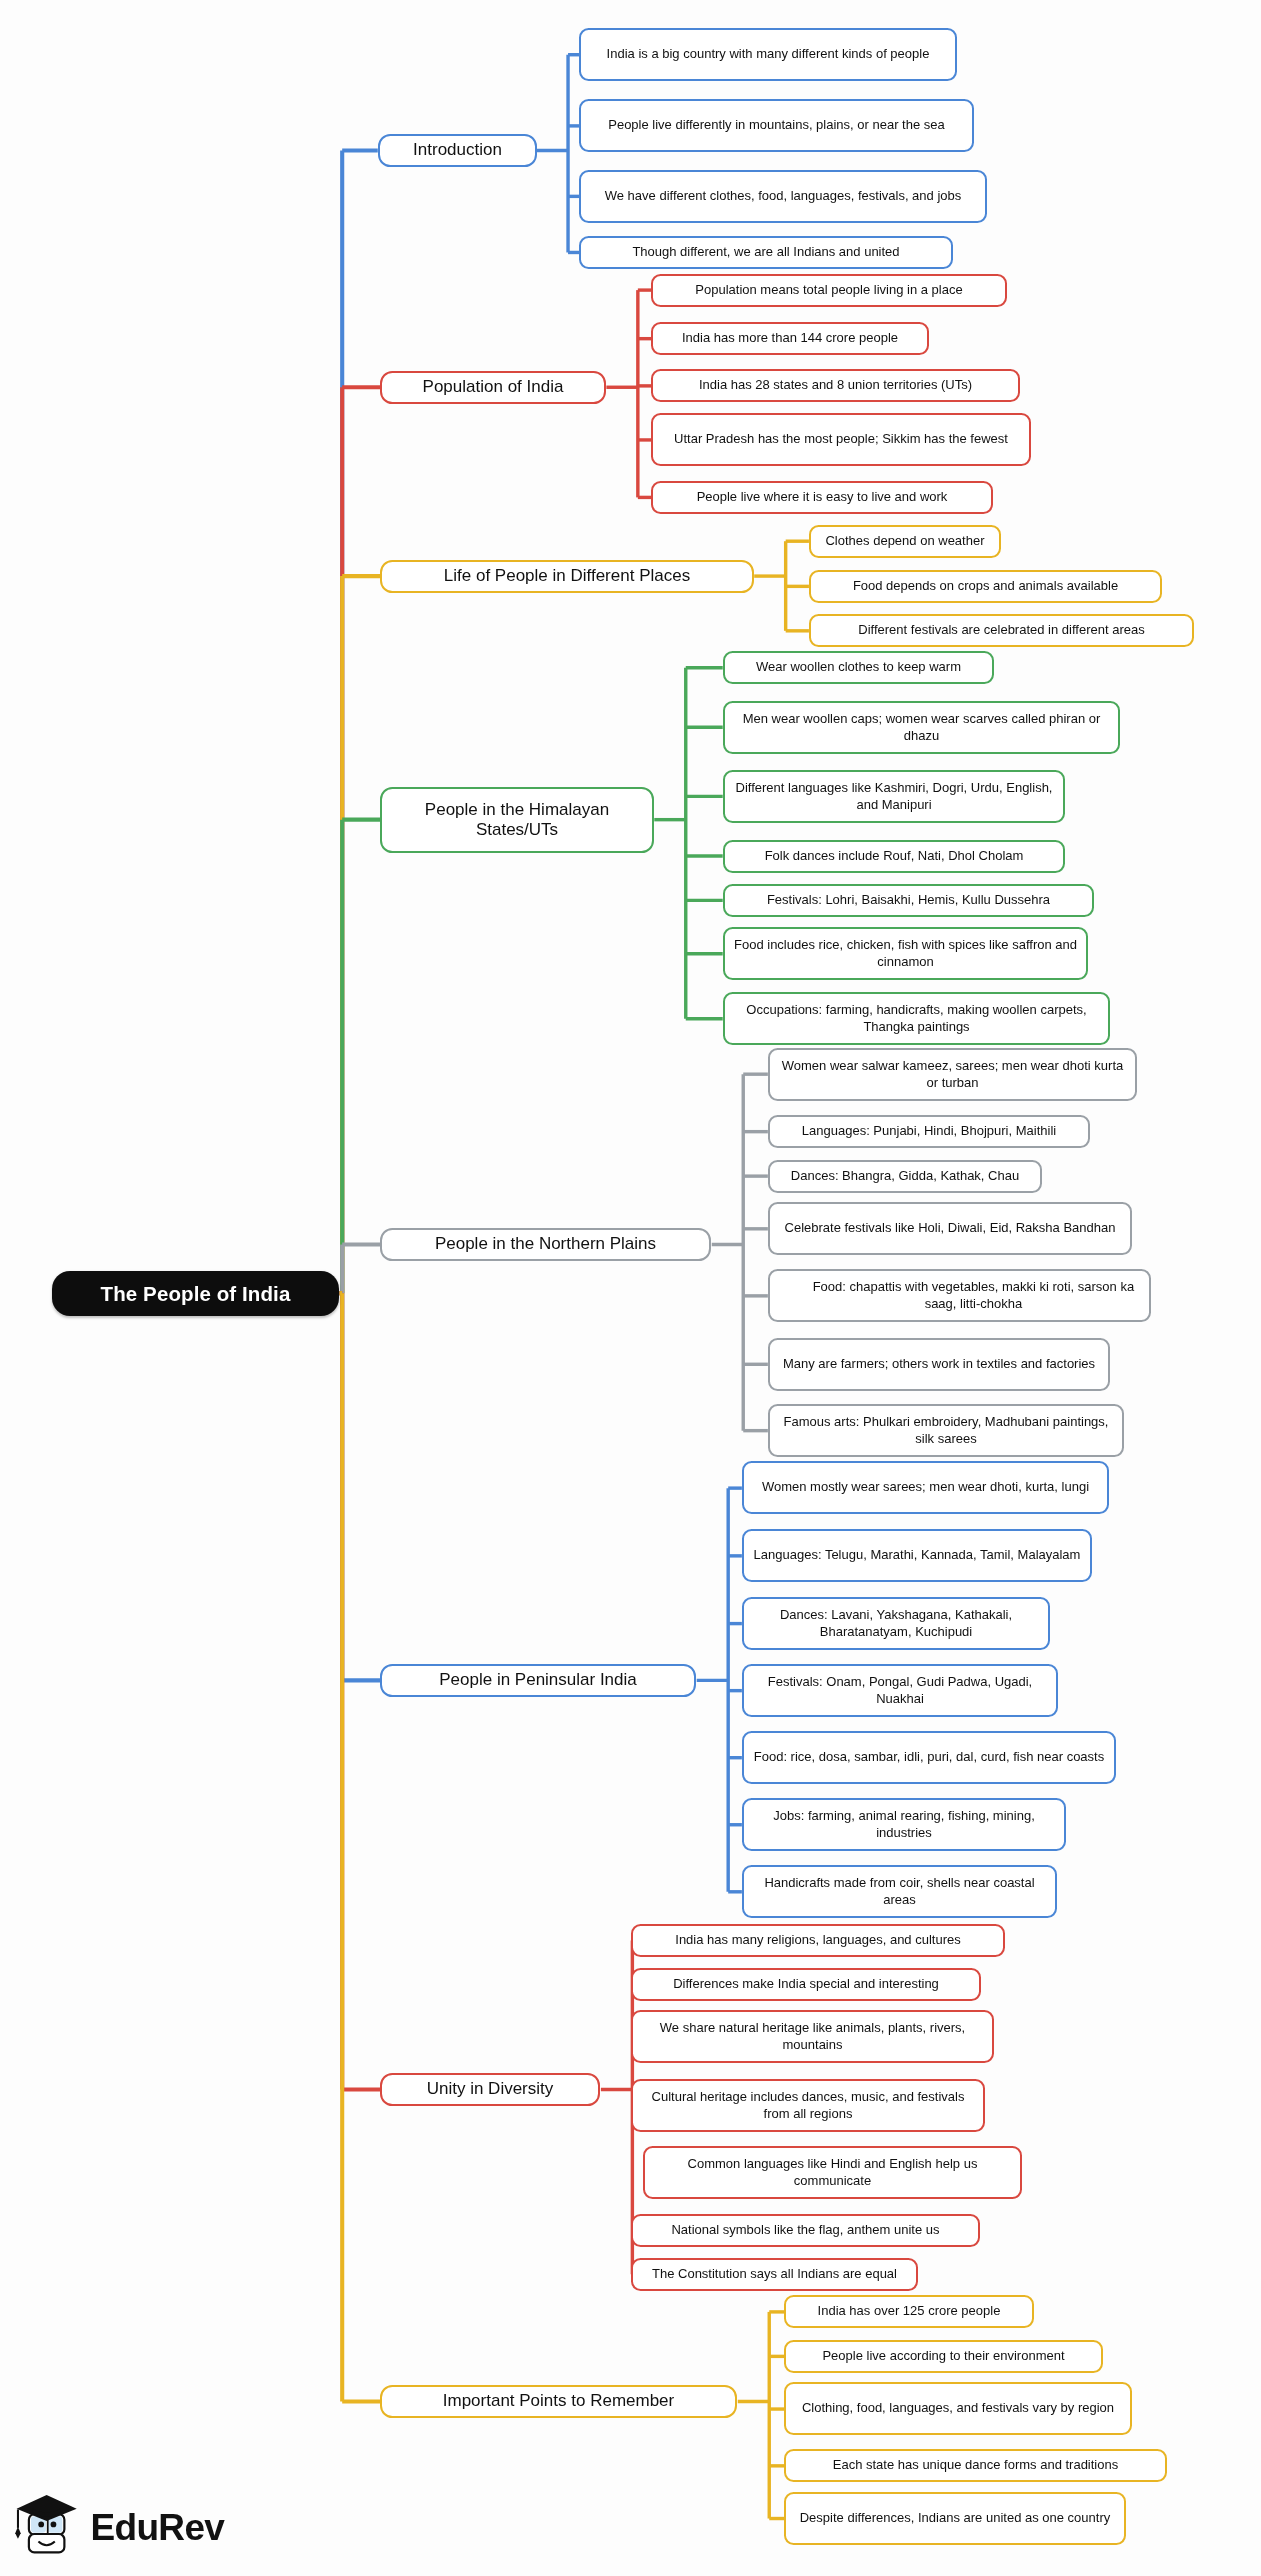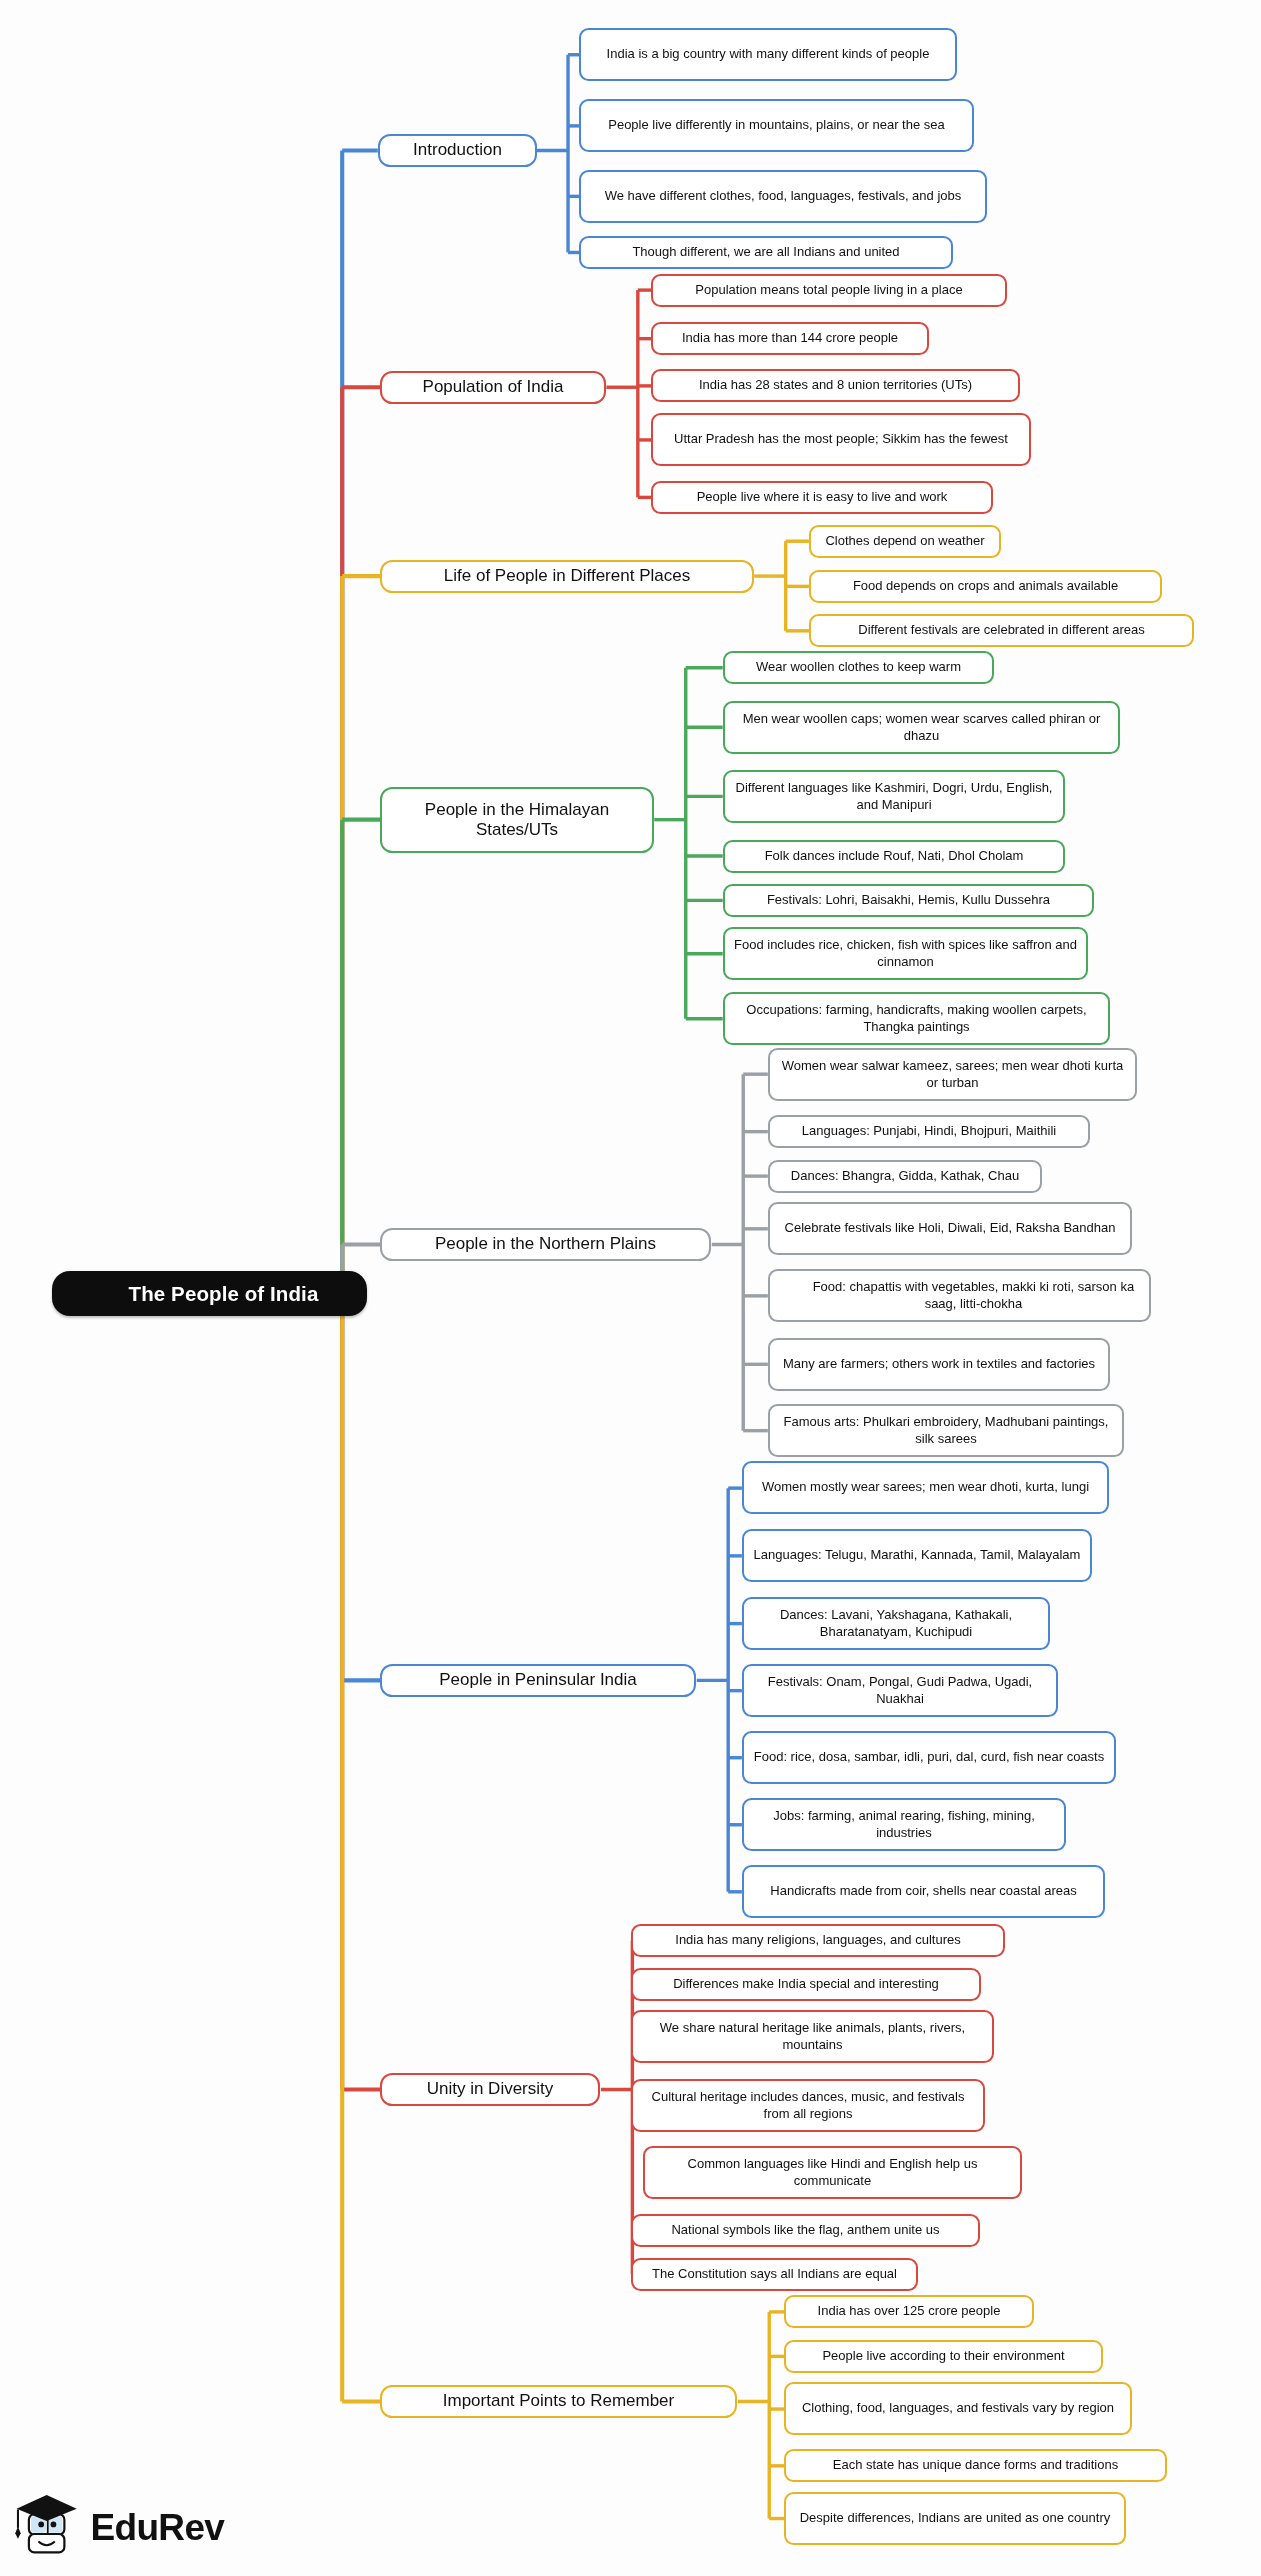--- a/index.html
+++ b/index.html
@@ -16,21 +16,20 @@
     background:#fff;border-style:solid;border-width:2.7px;border-radius:9.6px;
     display:flex;align-items:center;justify-content:center;text-align:center;
     color:#111;line-height:1.24;padding:2.7px 8.2px;
   }
   
   #root-node{
     position:absolute;background:#0d0d0d;color:#fff;border-radius:18px;
     display:flex;align-items:center;justify-content:center;
     font-weight:bold;font-size:20.5px;letter-spacing:0.1px;
     box-shadow:0 1.4px 2.7px rgba(0,0,0,.25);
-    padding-left:28px;
   }
   
   .branch{
     position:absolute;box-sizing:border-box;background:#fff;
     border-style:solid;border-width:2.7px;border-radius:12.3px;
     display:flex;align-items:center;justify-content:center;text-align:center;
     font-size:17px;color:#111;line-height:1.2;padding:1.4px 9.6px;
   }
   
   .leaf{font-size:13px;}
@@ -244,21 +243,21 @@
       </div>
       <div class="node leaf" style="border-color: rgb(74, 134, 214); left: 742px; top: 1664px; width: 316px; height: 53px;">
         <span>Festivals: Onam, Pongal, Gudi Padwa, Ugadi, Nuakhai</span>
       </div>
       <div class="node leaf" style="border-color: rgb(74, 134, 214); left: 742px; top: 1731px; width: 374px; height: 53px;">
         <span>Food: rice, dosa, sambar, idli, puri, dal, curd, fish near coasts</span>
       </div>
       <div class="node leaf" style="border-color: rgb(74, 134, 214); left: 742px; top: 1798px; width: 324px; height: 53px;">
         <span>Jobs: farming, animal rearing, fishing, mining, industries</span>
       </div>
-      <div class="node leaf" style="border-color: rgb(74, 134, 214); left: 742px; top: 1865px; width: 363px; height: 53px;">
+      <div class="node leaf" style="border-color: rgb(74, 134, 214); left: 742px; top: 1865px; width: 315px; height: 53px;">
         <span>Handicrafts made from coir, shells near coastal areas</span>
       </div>
       <div class="branch" style="border-color: rgb(217, 72, 63); left: 380px; top: 2073px; width: 220px; height: 33px;">
         <span>Unity in Diversity</span>
       </div>
       <div class="node leaf" style="border-color: rgb(217, 72, 63); left: 631px; top: 1924px; width: 374px; height: 33px;">
         <span>India has many religions, languages, and cultures</span>
       </div>
       <div class="node leaf" style="border-color: rgb(217, 72, 63); left: 631px; top: 1968px; width: 350px; height: 33px;">
         <span>Differences make India special and interesting</span>

